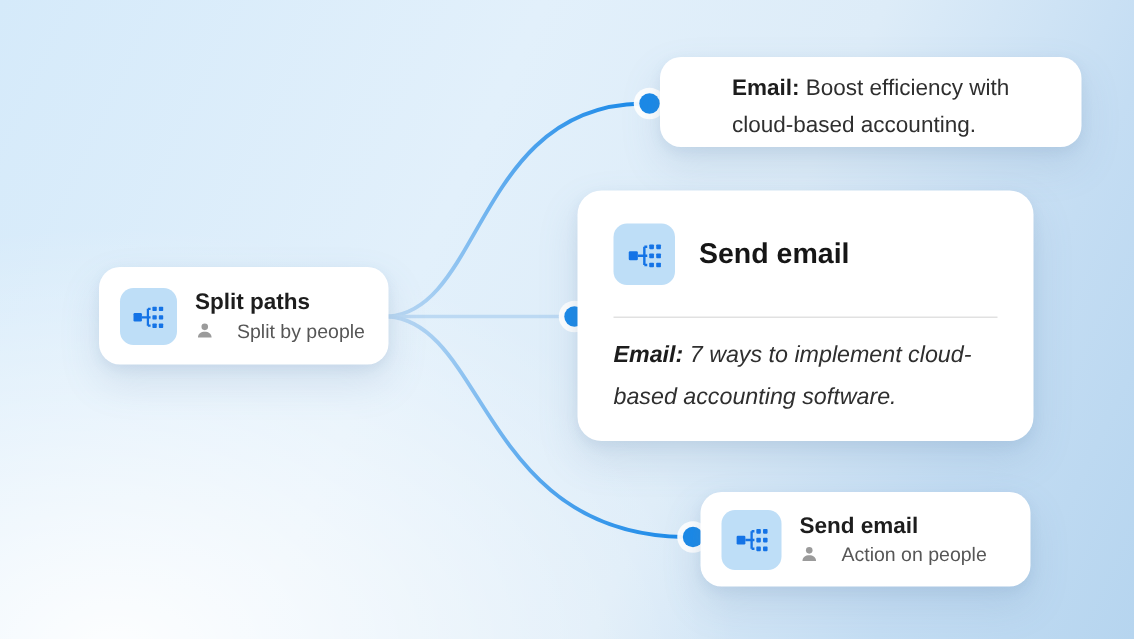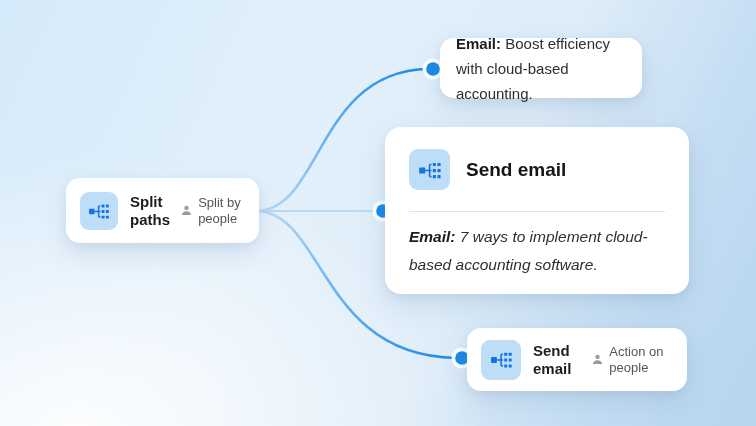--- a/index.html
+++ b/index.html
@@ -29,23 +29,23 @@
   .node-icon{
     background:#bedef7;
     border-radius:9px;
     display:flex;align-items:center;justify-content:center;
     flex:0 0 auto;
   }
   .node-icon svg{display:block;}
 
   
   .node-row{display:flex;align-items:center;gap:12px;padding:0 14px;height:100%;}
-  .node-text{display:flex;flex-direction:row;gap:2px;min-width:0;}
+  .node-text{display:flex;flex-direction:column;gap:2px;min-width:0;}
   .node-title{font-size:15px;font-weight:bold;color:#1d1d1d;line-height:18px;}
-  .node-sub{display:flex;align-items:center;gap:5px;font-size:13px;color:#565656;line-height:16px;}
+  .node-sub{display:flex;align-items:center;gap:15px;font-size:13px;color:#565656;line-height:16px;}
   .person-icon svg{display:block;}
 
   
   .note-body{padding:8px 16px;font-size:15px;line-height:25px;color:#2f2f2f;}
   .bold-prefix{font-weight:bold;color:#1d1d1d;}
 
   
   .detail-inner{padding:22px 24px 16px 24px;}
   .detail-head{display:flex;align-items:center;gap:16px;}
   .detail-title{font-size:19px;font-weight:bold;color:#161616;}
@@ -113,21 +113,21 @@
               <circle cx="8" cy="4.8" r="2.7"></circle>
               <path d="M2.4 13.6c0-3.1 2.6-4.7 5.6-4.7s5.6 1.6 5.6 4.7z"></path>
             </svg>
           </span>
           <span>Split by people</span>
         </span>
       </span>
     </div>
   </div>
 
-  <div class="card" style="left:440px;top:38px;width:202px;height:60px;display:flex;align-items:center;">
+  <div class="card" style="left:440px;top:38px;width:281px;height:60px;display:flex;align-items:flex-start;padding-left:32px;">
     <p class="note-body" style="margin:0;">
       <span class="bold-prefix">Email:</span>
       <span>Boost efficiency with cloud-based accounting.</span>
     </p>
   </div>
 
   <div class="card" style="left:385px;top:127px;width:304px;height:167px;border-radius:16px;">
     <div class="detail-inner">
       <div class="detail-head">
         <span class="node-icon" style="width:41px;height:41px;">

